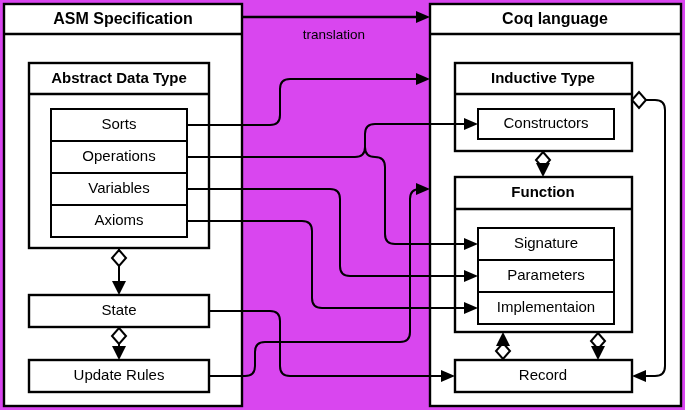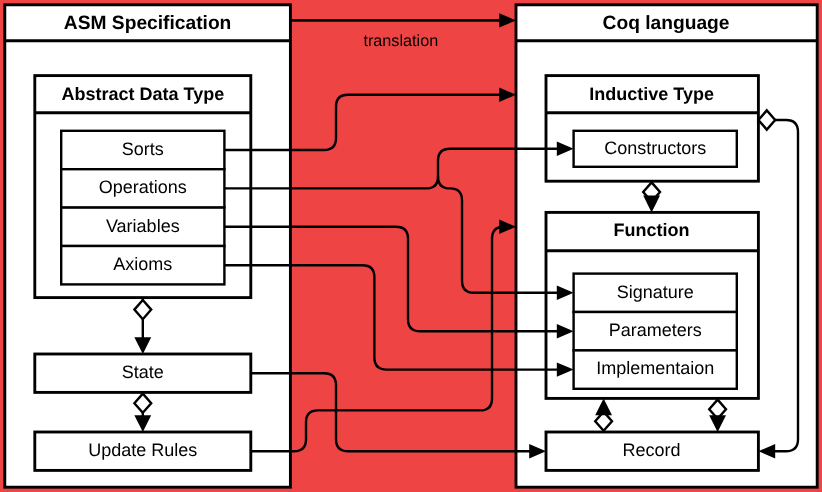--- a/index.html
+++ b/index.html
@@ -5,21 +5,21 @@
 <style>
   html, body {
     margin: 0;
     padding: 0;
     background: #ffffff;
   }
   #canvas {
     position: relative;
     width: 685px;
     height: 410px;
-    background: #ef4444;
+    background: #d946ef;
     font-family: "Liberation Sans", sans-serif;
     overflow: hidden;
   }
   svg#diagram {
     position: absolute;
     left: 0;
     top: 0;
     width: 685px;
     height: 410px;
     display: block;

